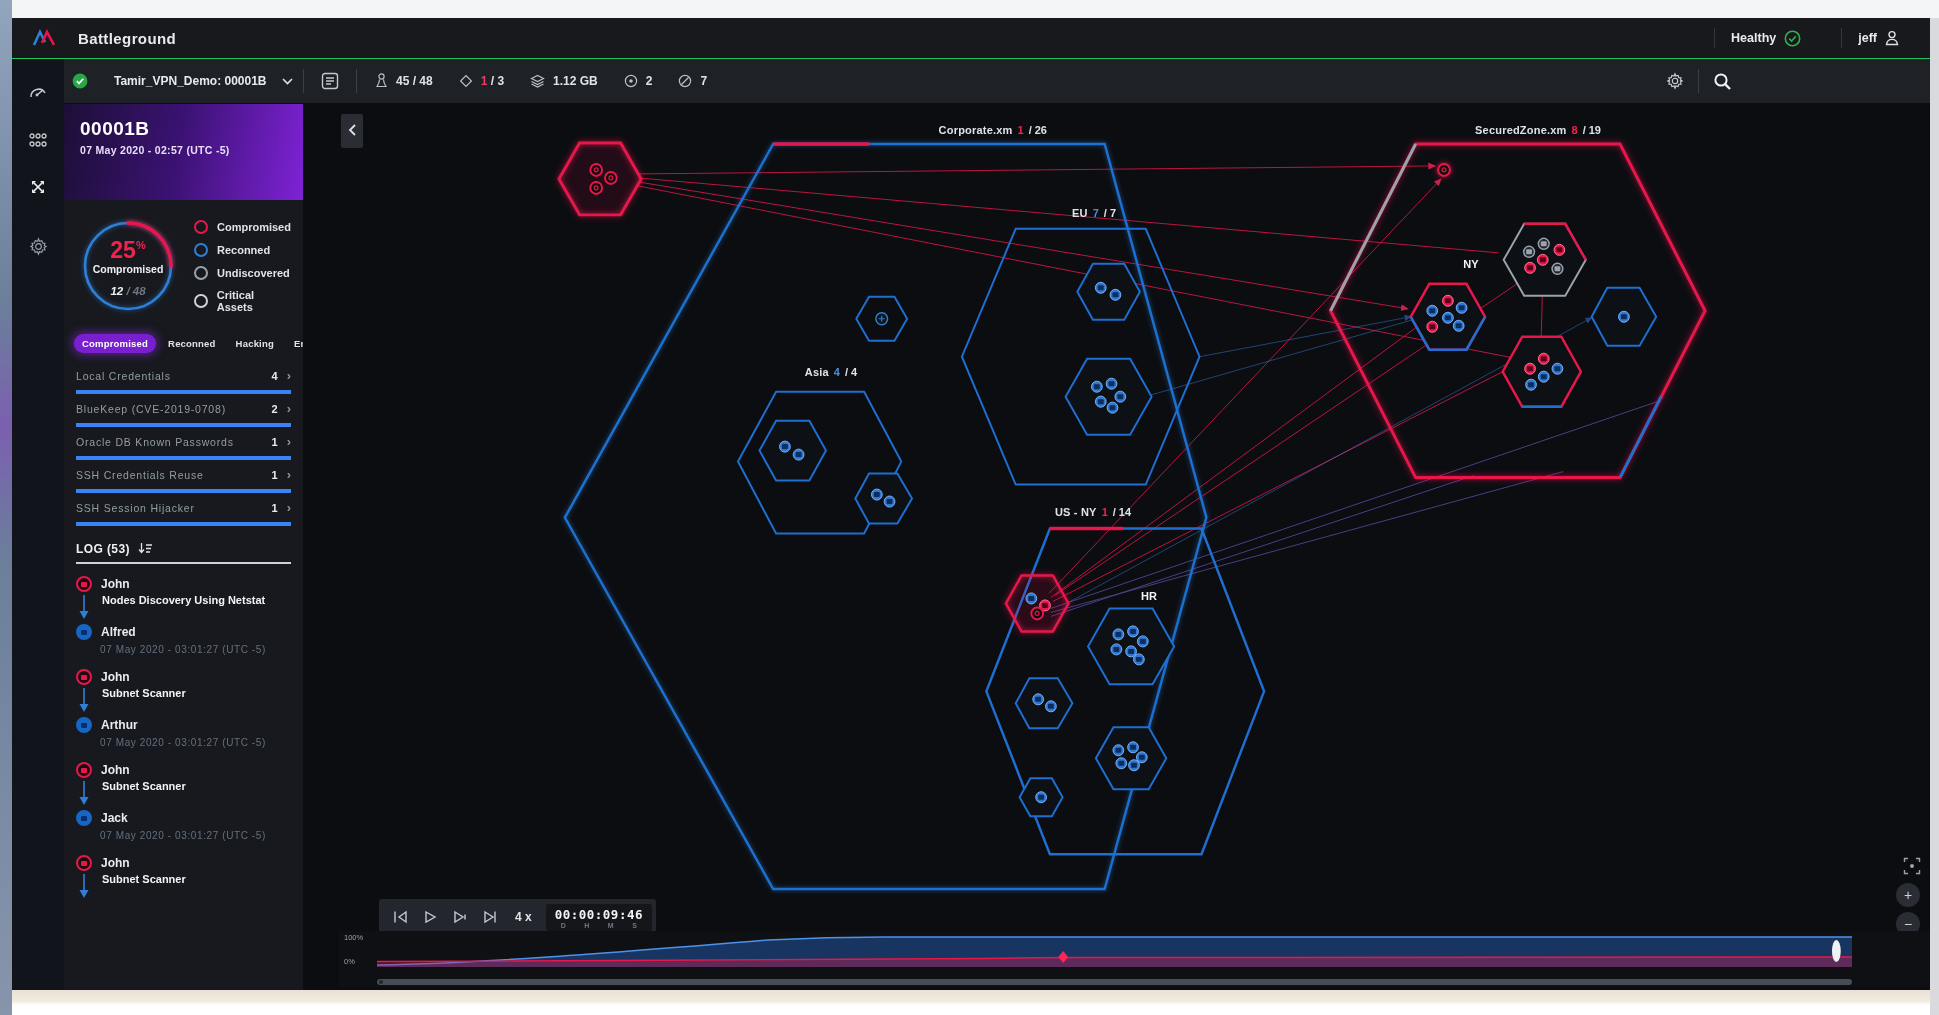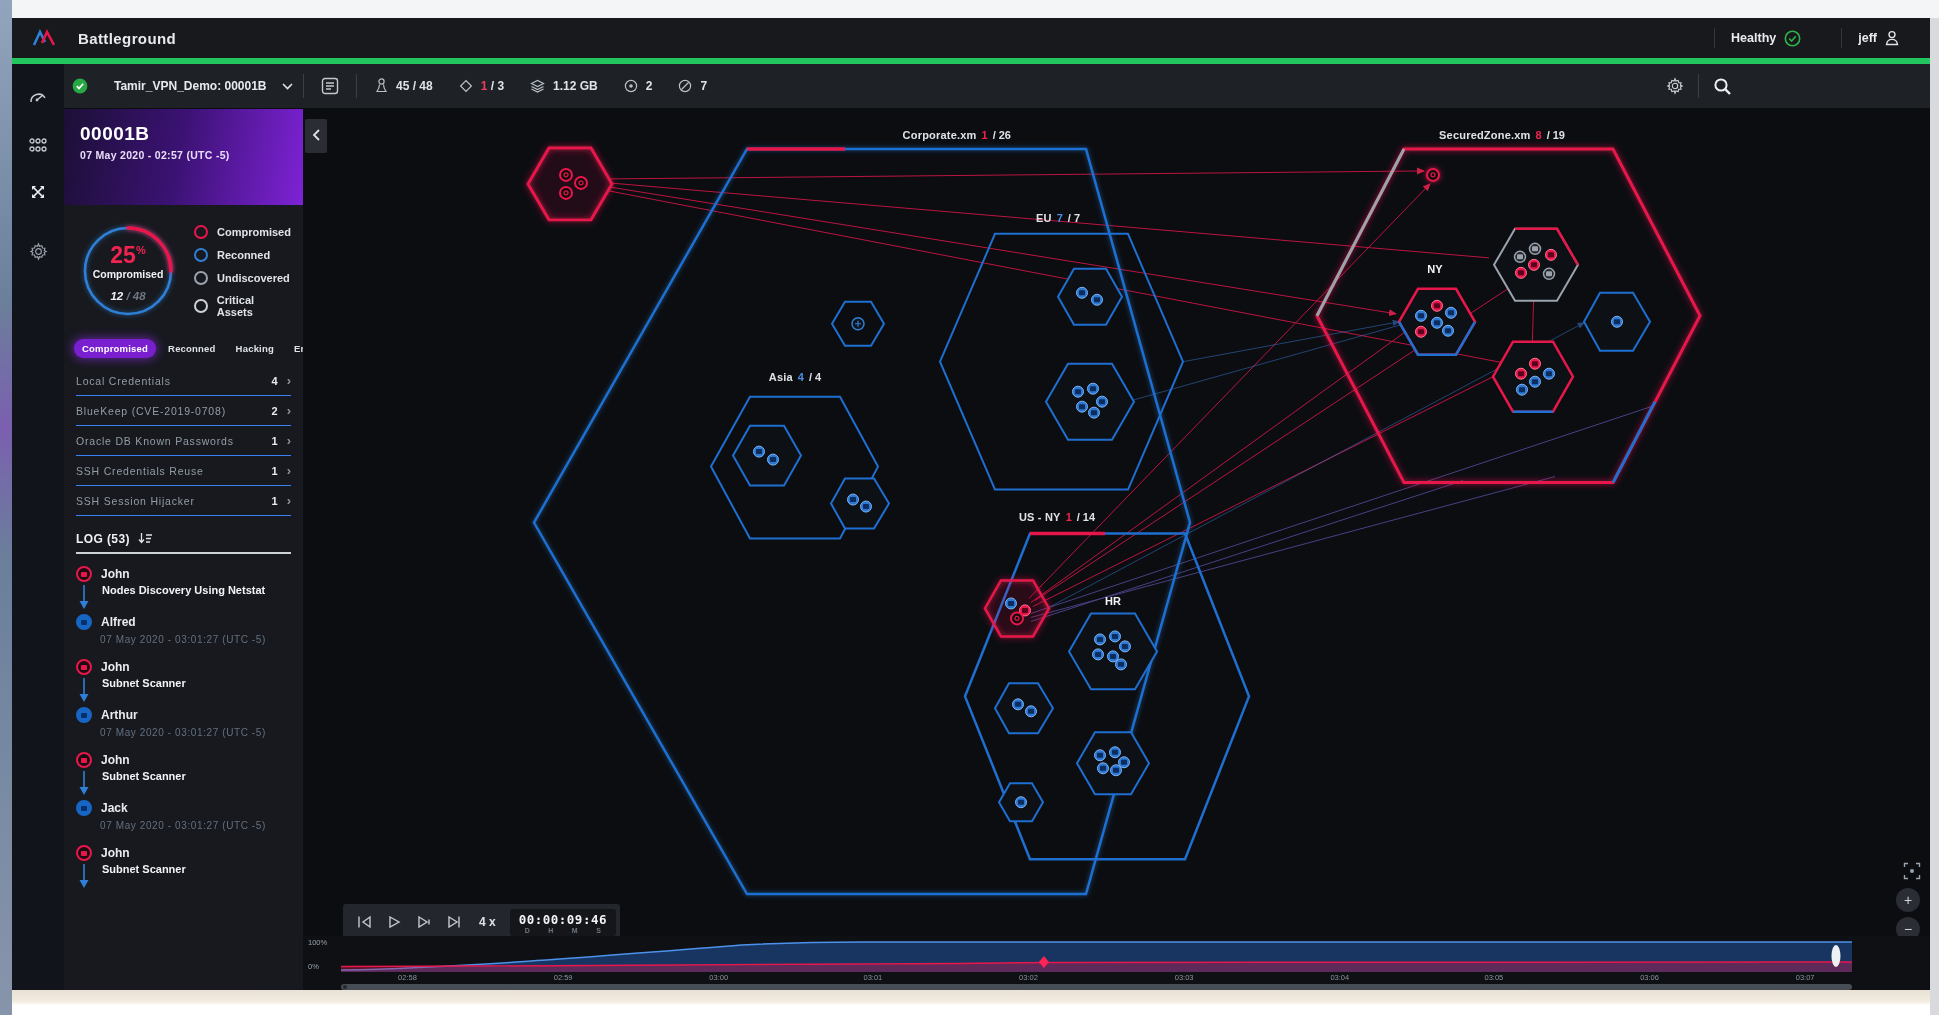--- a/index.html
+++ b/index.html
@@ -5,21 +5,21 @@
   html,body{margin:0;padding:0;}
   body{width:1939px;height:1015px;position:relative;background:#ffffff;font-family:"Liberation Sans",sans-serif;overflow:hidden;}
   
   .strip-left{position:absolute;left:0;top:0;width:12px;height:1015px;background:linear-gradient(180deg,#93a5bd 0%,#6b7f9b 30%,#7b5fb0 42%,#6b7f9b 55%,#8795ab 100%);}
   .strip-top{position:absolute;left:12px;top:0;width:1927px;height:18px;background:#f4f5f6;border-bottom:1px solid #d8dadd;}
   .strip-right{position:absolute;right:0;top:18px;width:9px;height:997px;background:#d8dadd;}
   .strip-bottom{position:absolute;left:12px;bottom:0;width:1918px;height:25px;background:linear-gradient(180deg,#e9e1d5 0%,#f2ebdf 45%,#ffffff 60%,#ffffff 100%);}
   
   .app{position:absolute;left:12px;top:18px;width:1918px;height:972px;background:#0b0d11;overflow:hidden;}
   
-  .topbar{height:40px;background:#17191c;display:flex;align-items:center;padding:0 30px 0 20px;border-bottom:6px solid #22c55e;}
+  .topbar{height:40px;background:#17191c;display:flex;align-items:center;padding:0 30px 0 20px;border-bottom:1px solid #22c55e;}
   .logo{width:24px;height:18px;margin-right:22px;}
   .app-title{color:#e7eaee;font-size:15px;font-weight:700;letter-spacing:.4px;}
   .topbar .spacer{flex:1;}
   .health{display:flex;align-items:center;gap:8px;color:#e7eaee;font-size:12.5px;font-weight:700;border-left:1px solid #33373c;padding-left:16px;height:20px;}
   .user{display:flex;align-items:center;gap:7px;color:#e7eaee;font-size:12.5px;font-weight:700;border-left:1px solid #33373c;padding-left:16px;margin-left:40px;height:20px;}
   
   .row{display:flex;height:932px;}
   .rail{width:52px;background:#11141a;display:flex;flex-direction:column;align-items:center;padding-top:24px;gap:27px;}
   .rail .ricon{width:20px;height:20px;display:flex;align-items:center;justify-content:center;cursor:pointer;}
   .rail .gear-slot{margin-top:12px;}
@@ -52,40 +52,40 @@
   .dnum{font-size:11.5px;margin-top:10px;color:#eef1f4;font-weight:800;font-style:italic;}
   .dnum .tot{color:#6e7884;font-weight:600;}
   .legend{display:flex;flex-direction:column;gap:9px;}
   .litem{display:flex;align-items:center;gap:9px;cursor:pointer;}
   .ldot{width:10px;height:10px;border-radius:50%;border:2px solid #888;}
   .ltext{color:#dfe3e8;font-size:11px;font-weight:700;}
   .tabs{display:flex;align-items:center;gap:4px;padding:6px 10px 8px 10px;}
   .tab{font-size:9.5px;font-weight:800;color:#dfe3e8;padding:4px 8px;border-radius:10px;cursor:pointer;white-space:nowrap;letter-spacing:.2px;}
   .tab.active{background:#7a1fd0;color:#ffffff;box-shadow:0 0 10px 2px rgba(138,43,226,.55);}
   .tlist{padding:0 0;}
-  .trow{display:flex;align-items:center;height:29px;margin:0 12px;border-bottom:1px solid #3b82f6;cursor:pointer;}
+  .trow{display:flex;align-items:center;height:29px;margin:0 12px;border-bottom:4px solid #3b82f6;cursor:pointer;}
   .tname{flex:1;font-size:10.5px;color:#939da7;letter-spacing:.8px;}
   .tcount{font-size:11px;color:#e7eaee;font-weight:700;}
   .tchev{color:#8a94a0;font-size:13px;margin-left:9px;font-weight:700;}
   .loghead{display:flex;align-items:center;gap:8px;padding:16px 12px 6px 12px;}
   .logtitle{color:#eef1f4;font-size:12px;font-weight:800;letter-spacing:.4px;}
   .logrule{height:2px;background:#ccd2d8;margin:0 12px 2px 12px;}
   .entry{padding:10px 12px 2px 12px;}
   .erow{display:flex;align-items:center;gap:9px;}
   .ename{color:#e9ecef;font-size:12px;font-weight:800;}
   .eaction{display:flex;align-items:flex-start;gap:11px;margin:2px 0 2px 1px;}
   .eatext{color:#f2f4f6;font-size:11px;font-weight:700;}
   .etime{color:#647080;font-size:10px;letter-spacing:.6px;margin:4px 0 2px 24px;}
   .nicon{width:16px;height:16px;border-radius:50%;box-sizing:border-box;flex:none;display:flex;align-items:center;justify-content:center;}
   .nicon.red{border:2px solid #e8174b;background:#1c0b11;}
   .nicon.red i{width:6px;height:5px;background:#e8174b;border-radius:1px;}
   .nicon.blue{background:#1766c4;border:2px solid #1766c4;}
   .nicon.blue i{width:6px;height:5px;background:#06306b;border-radius:1px;}
   
-  .canvas{flex:1;position:relative;background:#0b0d11;overflow:hidden;}
+  .canvas{flex:1;position:relative;background:#0b0d11;overflow:hidden;margin-left:36px;}
   .map{position:absolute;inset:0;width:100%;height:100%;}
   .collapse-btn{position:absolute;left:2px;top:10px;width:22px;height:34px;background:#2a2e34;border:none;color:#dfe3e8;font-size:13px;cursor:pointer;border-radius:2px;}
   .glabel{position:absolute;display:flex;gap:5px;font-size:11px;align-items:baseline;}
   .glabel.center{justify-content:center;}
   .glabel.right{justify-content:flex-end;}
   .gname{color:#dfe3e8;font-weight:700;letter-spacing:.2px;}
   .gcount{font-weight:800;}
   .gcount.red{color:#f0244f;}
   .gcount.blue{color:#4b8fe2;}
   .gtotal{color:#dfe3e8;font-weight:700;}
@@ -721,32 +721,20 @@
             <div class="chart">
               <svg viewBox="0 0 1509 32" preserveAspectRatio="none">
                 <path d="M0,30 C120,28 260,16 400,5 C450,2.5 480,2 520,2 L1509,2 L1509,32 L0,32 Z" fill="rgba(37,99,190,.45)"></path>
                 <path d="M0,30 C120,28 260,16 400,5 C450,2.5 480,2 520,2 L1509,2" fill="none" stroke="#4c92ea" stroke-width="1.5"></path>
                 <path d="M0,26.5 C250,26 520,25.5 620,23.5 C660,22.8 680,22.5 720,22.5 L1509,22 L1509,32 L0,32 Z" fill="rgba(225,23,75,.35)"></path>
                 <path d="M0,26.5 C250,26 520,25.5 620,23.5 C660,22.8 680,22.5 720,22.5 L1509,22" fill="none" stroke="#e8174b" stroke-width="1.5"></path>
                 <path d="M702,16 L707,22 L702,28 L697,22 Z" fill="#ff2456"></path>
                 <ellipse cx="1493" cy="16" rx="4.5" ry="11" fill="#eef1f3"></ellipse>
               </svg>
             </div>
-            <div class="ticks">
-              <span class="tick" style="left:4.4%">02:58</span>
-              <span class="tick" style="left:14.7%">02:59</span>
-              <span class="tick" style="left:25%">03:00</span>
-              <span class="tick" style="left:35.2%">03:01</span>
-              <span class="tick" style="left:45.5%">03:02</span>
-              <span class="tick" style="left:55.8%">03:03</span>
-              <span class="tick" style="left:66.1%">03:04</span>
-              <span class="tick" style="left:76.3%">03:05</span>
-              <span class="tick" style="left:86.6%">03:06</span>
-              <span class="tick" style="left:96.9%">03:07</span>
-            </div>
             <div class="scroll">
                 <span class="cap"></span>
               </div>
           </div>
         </div>
       </div>
     </div>
   </div>
 </div>
 

